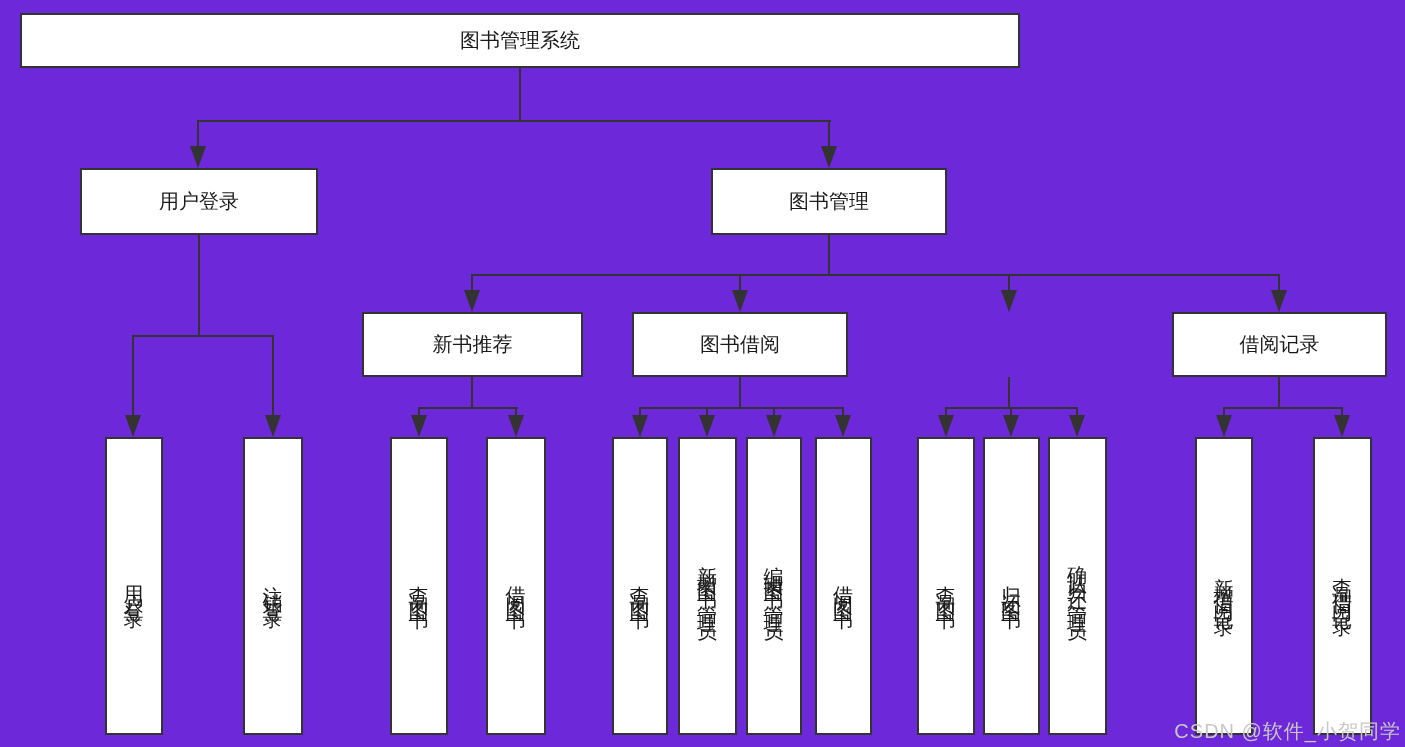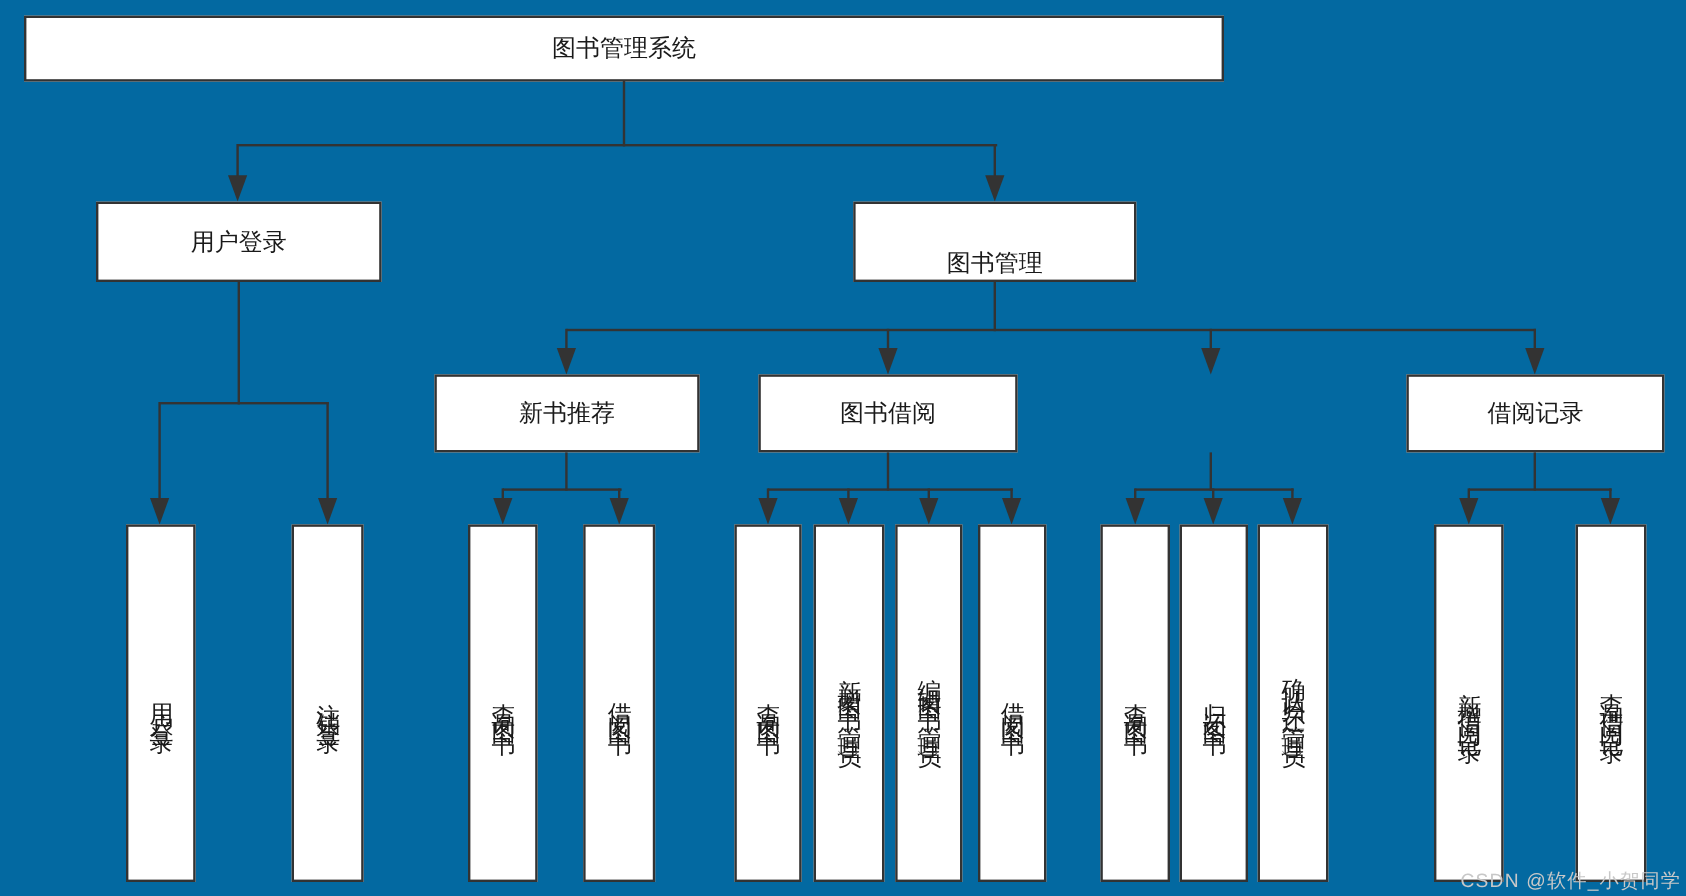--- a/index.html
+++ b/index.html
@@ -1,38 +1,38 @@
 <!DOCTYPE html>
 <html><head>
 <meta charset="utf-8">
 <style>
   html,body{margin:0;padding:0;background:#ffffff;}
   #canvas{
-    position:relative;width:1405px;height:747px;background:#0369a1;overflow:hidden;
+    position:relative;width:1405px;height:747px;background:#6d28d9;overflow:hidden;
     font-family:"Liberation Sans",sans-serif;color:#1a1a1a;
   }
   .box{
     position:absolute;box-sizing:border-box;background:#ffffff;
     border:2px solid #333333;display:flex;align-items:center;justify-content:center;
     font-size:20px;color:#1a1a1a;text-align:center;
   }
   .leaf{border-width:2px;}
   .vtext{
     writing-mode:vertical-rl;text-orientation:mixed;
     letter-spacing:8px;line-height:1;font-size:20px;white-space:nowrap;
   }
   .vline{position:absolute;width:2px;background:#333333;}
   .hline{position:absolute;height:2px;background:#333333;}
   .arrow{
     position:absolute;width:0;height:0;
     border-left:8px solid transparent;border-right:8px solid transparent;
     border-top:22px solid #333333;
   }
   .watermark{
-    position:absolute;right:4px;bottom:2px;font-size:16px;color:#c8c8c8;
+    position:absolute;right:4px;bottom:2px;font-size:20px;color:#c8c8c8;
     letter-spacing:1px;white-space:nowrap;margin-top:16px;
   }
 </style>
 </head>
 <body>
 
 <div id="canvas">
 
   <div class="box" style="left:20px;top:13px;width:1000px;height:55px;">
     <span>图书管理系统</span>
@@ -41,21 +41,21 @@
   <div class="vline" style="left:519px;top:67px;height:55px;"></div>
   <div class="hline" style="left:198px;top:120px;width:633px;"></div>
   <div class="vline" style="left:197px;top:120px;height:28px;"></div>
   <div class="arrow" style="left:190px;top:146px;"></div>
   <div class="vline" style="left:828px;top:120px;height:28px;"></div>
   <div class="arrow" style="left:821px;top:146px;"></div>
 
   <div class="box" style="left:80px;top:168px;width:238px;height:67px;">
     <span>用户登录</span>
   </div>
-  <div class="box" style="left:711px;top:168px;width:236px;height:67px;align-items:flex-end;">
+  <div class="box" style="left:711px;top:168px;width:236px;height:67px;">
     <span>图书管理</span>
   </div>
 
   <div class="vline" style="left:198px;top:235px;height:102px;"></div>
   <div class="hline" style="left:133px;top:335px;width:141px;"></div>
   <div class="vline" style="left:132px;top:335px;height:80px;"></div>
   <div class="arrow" style="left:125px;top:415px;"></div>
   <div class="vline" style="left:272px;top:335px;height:80px;"></div>
   <div class="arrow" style="left:265px;top:415px;"></div>
 

